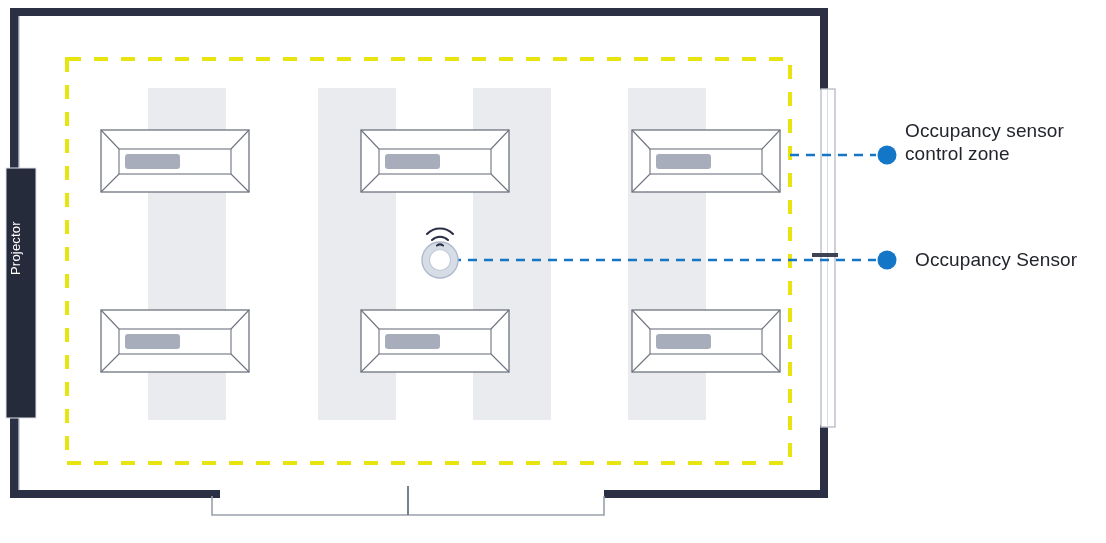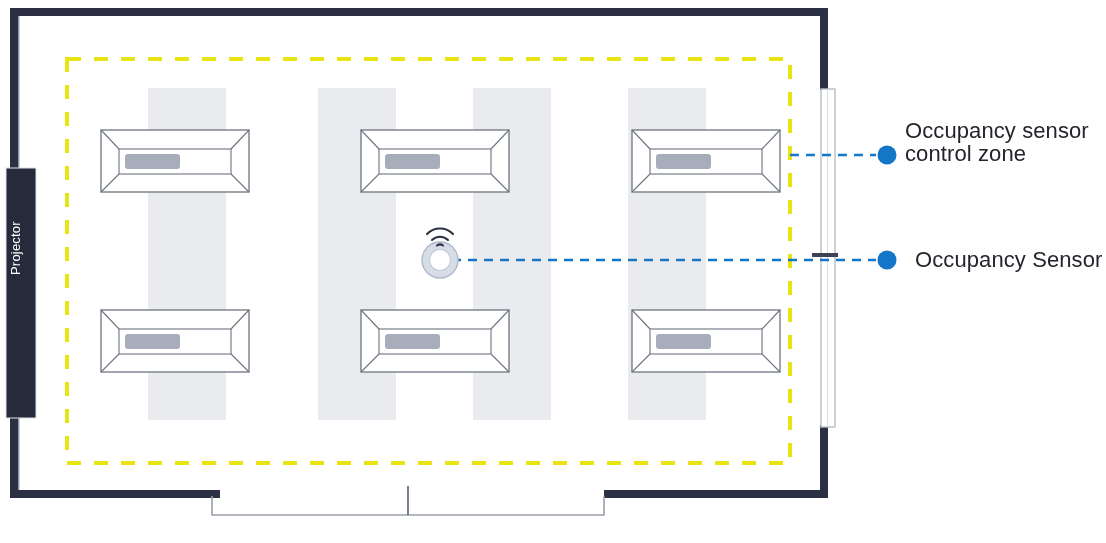--- a/index.html
+++ b/index.html
@@ -33,21 +33,21 @@
     width: 1106px;
     height: 543px;
     pointer-events: none;
   }
   .legend-item {
     position: absolute;
     pointer-events: auto;
   }
   .legend-text {
     position: absolute;
-    font-size: 22px;
+    font-size: 19px;
     line-height: 23px;
     color: #22252c;
     letter-spacing: 0.1px;
     white-space: pre-line;
     font-family: "Liberation Sans", sans-serif;
   }
   #legend-zone-text {
     left: 905px;
     top: 119px;
     width: 200px;

